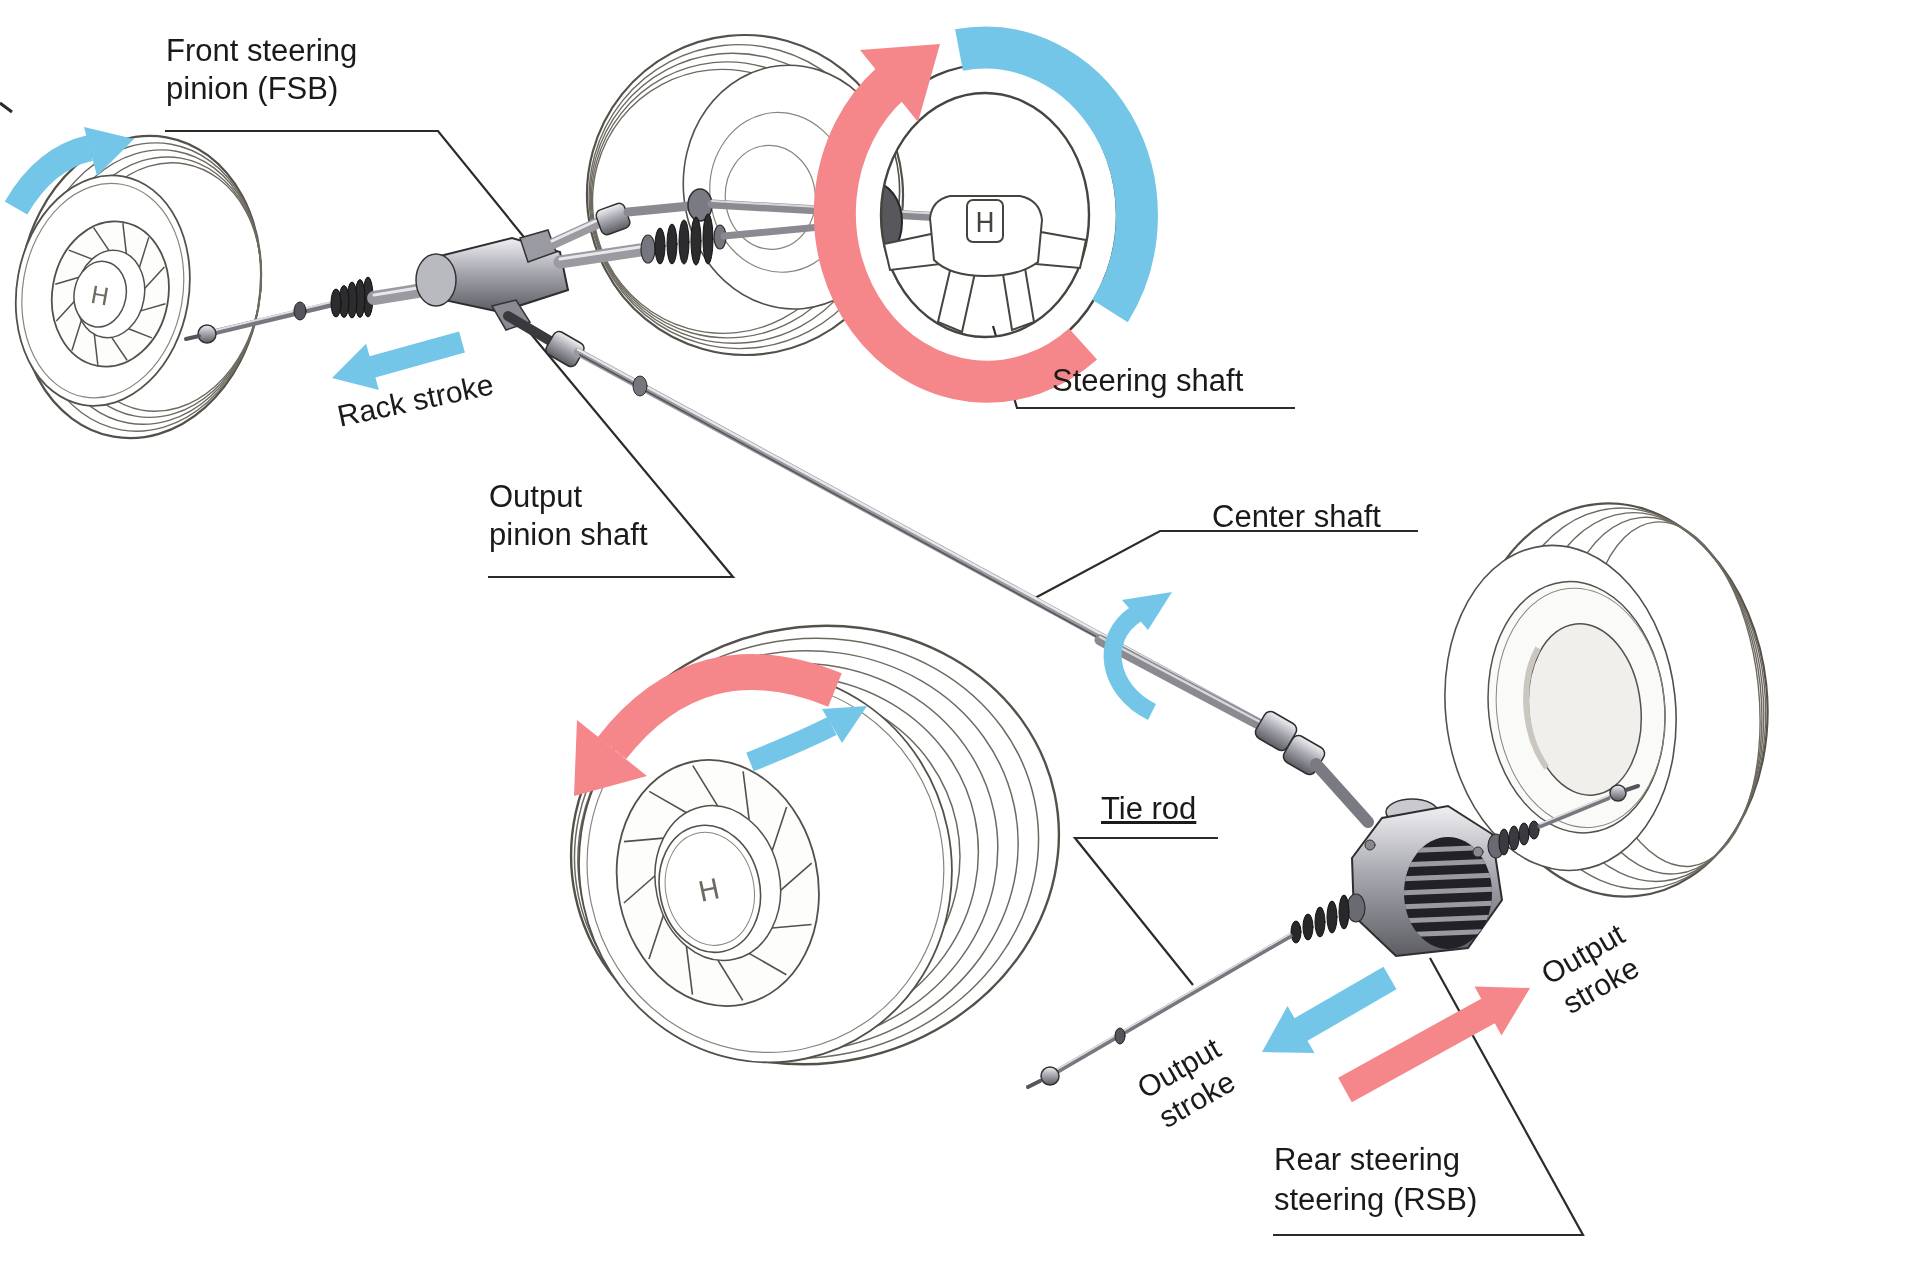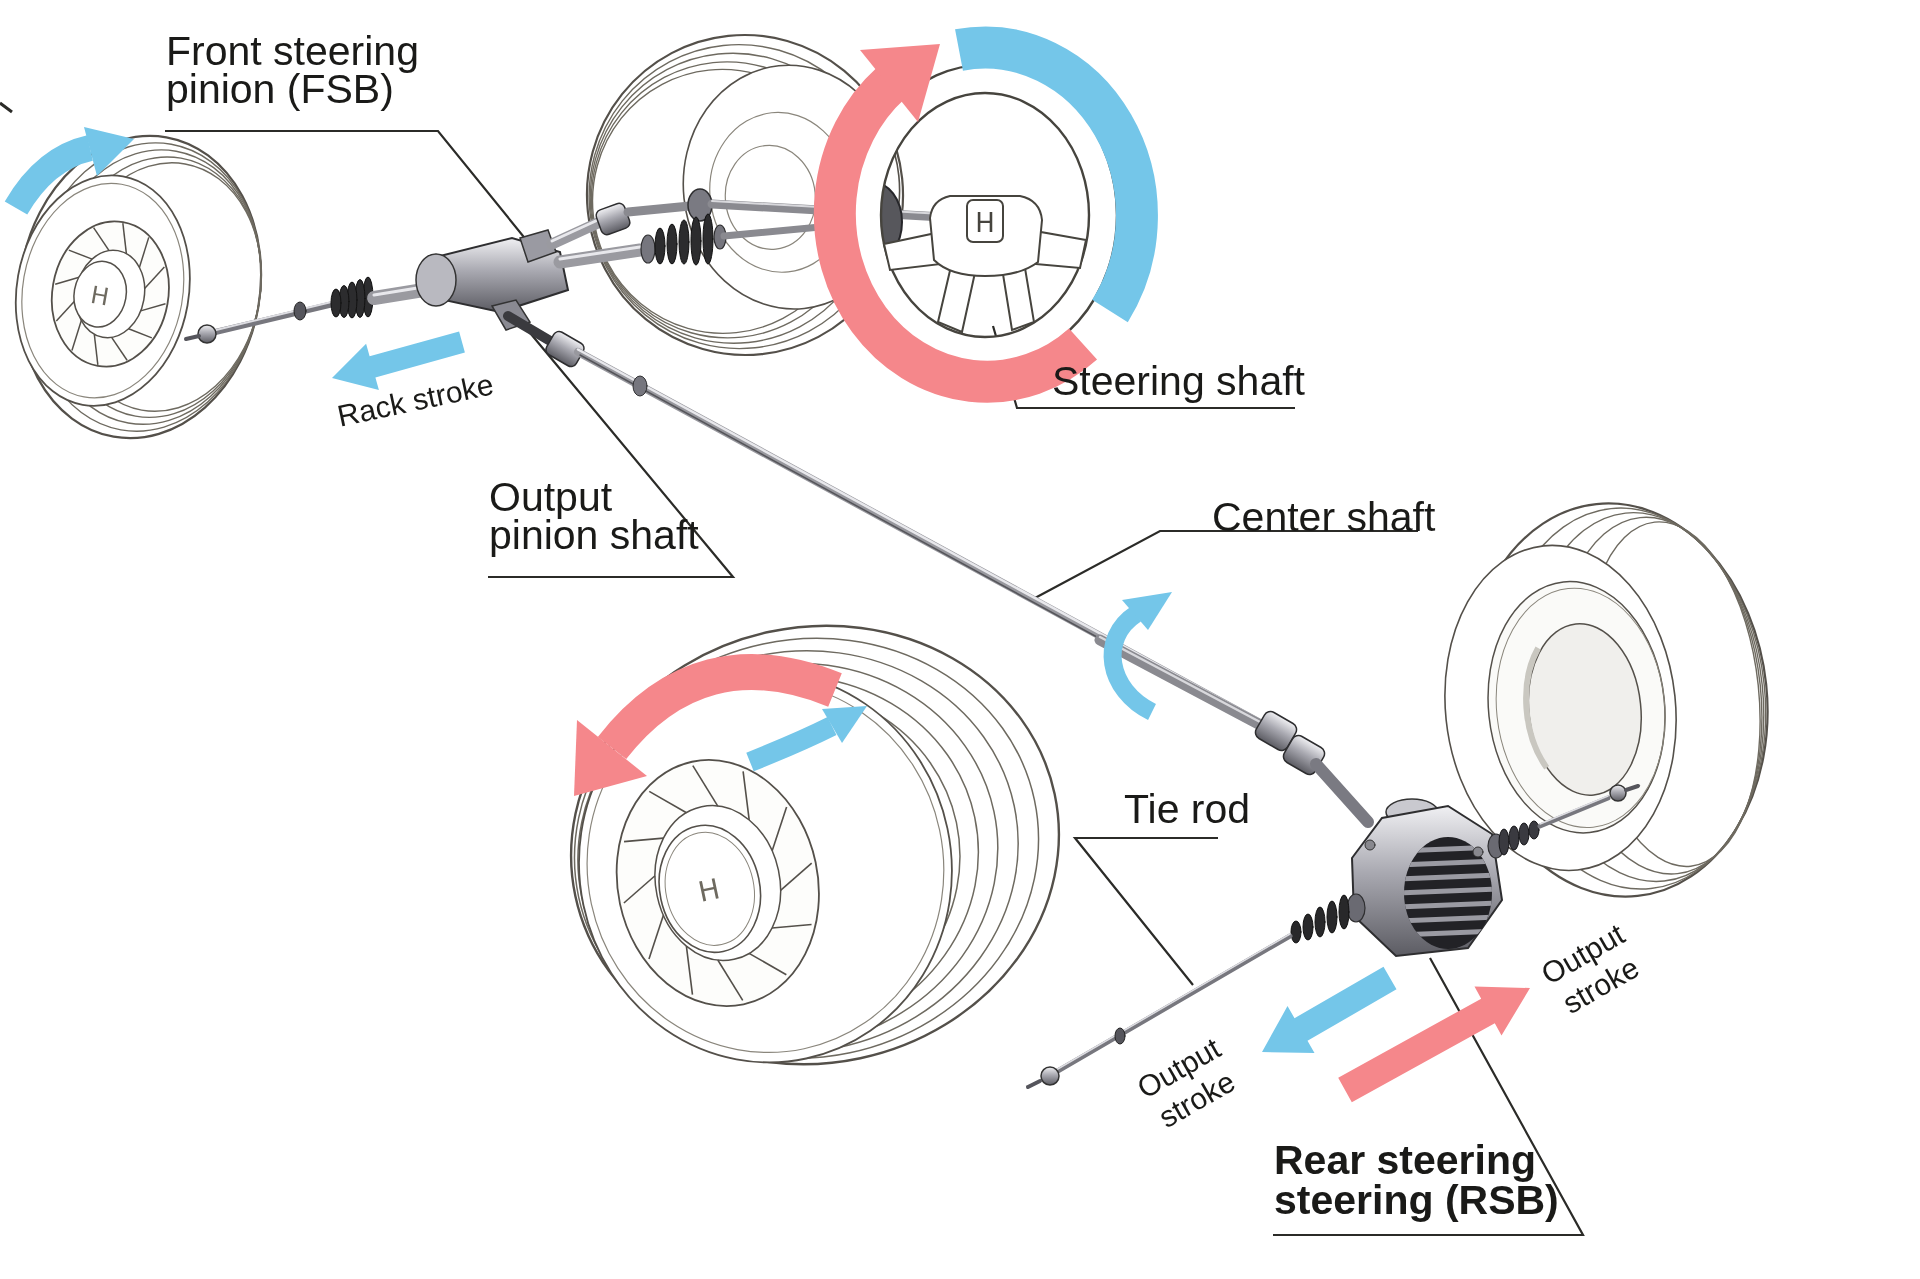--- a/index.html
+++ b/index.html
@@ -1,19 +1,19 @@
 <!DOCTYPE html>
 <html><head>
 <meta charset="utf-8">
 <style>
   html,body{margin:0;padding:0;background:#ffffff;}
   #stage{position:relative;width:1920px;height:1279px;background:#ffffff;overflow:hidden;
          font-family:"Liberation Sans", sans-serif;}
   #art{position:absolute;left:0;top:0;}
-  .label{position:absolute;color:#1a1a18;font-size:41px;line-height:38px;white-space:nowrap;
+  .label{position:absolute;color:#1a1a18;font-size:31px;line-height:38px;white-space:nowrap;
          font-family:"Liberation Sans", sans-serif;}
   .rot{transform-origin:50% 50%;text-align:center;}
 </style>
 </head>
 <body>
 
 <div id="stage">
 
 <svg id="art" width="1920" height="1279" viewBox="0 0 1920 1279">
   <defs>
@@ -270,30 +270,30 @@
 
 <div class="label" style="left:338px;top:398px;font-size:30px;transform:rotate(-12deg);transform-origin:0 50%;">Rack stroke</div>
 
 <div class="label" style="left:489px;top:478px;">
   <div>Output</div>
   <div>pinion shaft</div>
 </div>
 
 <div class="label" style="left:1212px;top:498px;">Center shaft</div>
 
-<div class="label" style="left:1124px;top:790px;">Tie rod</div>
+<div class="label" style="left:1101px;top:790px;text-decoration:underline;">Tie rod</div>
 
 <div class="label rot" style="left:1108px;top:1048px;width:160px;font-size:30px;line-height:36px;transform:rotate(-30deg);">
   <div>Output</div>
   <div>stroke</div>
 </div>
 
 <div class="label rot" style="left:1512px;top:934px;width:160px;font-size:30px;line-height:36px;transform:rotate(-30deg);">
   <div>Output</div>
   <div>stroke</div>
 </div>
 
-<div class="label" style="left:1274px;top:1140px;line-height:40px;font-weight:bold;">
+<div class="label" style="left:1274px;top:1140px;line-height:40px;">
   <div>Rear steering</div>
   <div>steering (RSB)</div>
 </div>
 
 </div>
 
 </body></html>

